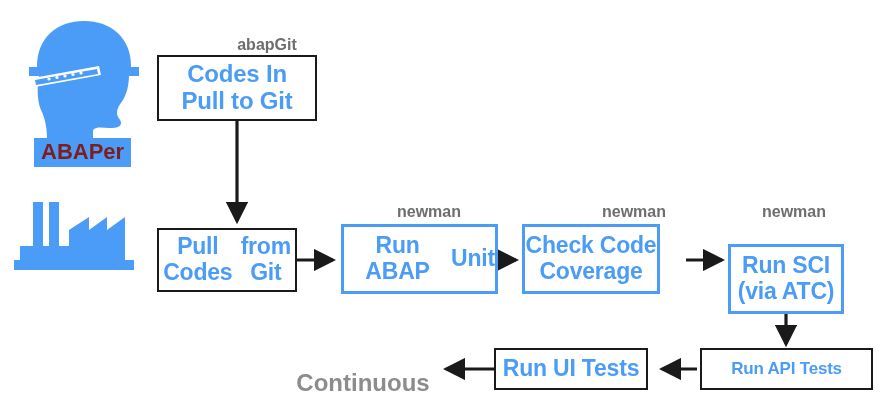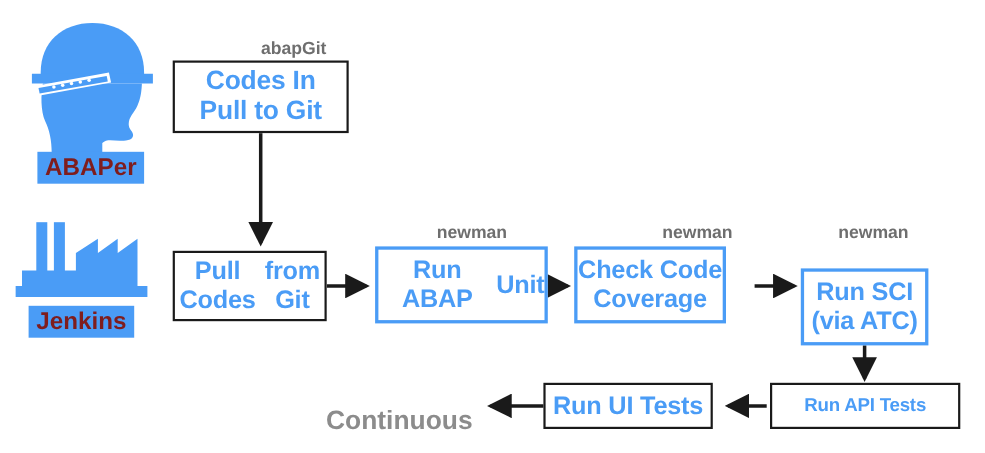--- a/index.html
+++ b/index.html
@@ -131,21 +131,20 @@
 
         <rect x="19" y="2" width="10" height="45"></rect>
         <rect x="35" y="2" width="10" height="45"></rect>
 
         <path d="M6 66 L6 46 L55 46 L55 30 L75 17 L75 30 L93 17 L93 30 L111 17 L111 66 Z"></path>
 
         <rect x="0" y="60" width="120" height="10"></rect>
       </g>
     </svg>
   </div>
-  <div class="actor-label" style="left:26px; top:278px;">Jenkins</div>
 
   <div class="tool-label" style="left:218px; top:36px; width:98px;">abapGit</div>
   <div class="tool-label" style="left:380px; top:203px; width:98px;">newman</div>
   <div class="tool-label" style="left:585px; top:203px; width:98px;">newman</div>
   <div class="tool-label" style="left:745px; top:203px; width:98px;">newman</div>
 
   <div class="node black-border" style="left:157px; top:55px; width:160px; height:66px; font-size:24px; flex-direction:column;">
     <span>Codes In</span>
     <span>Pull to Git</span>
   </div>

